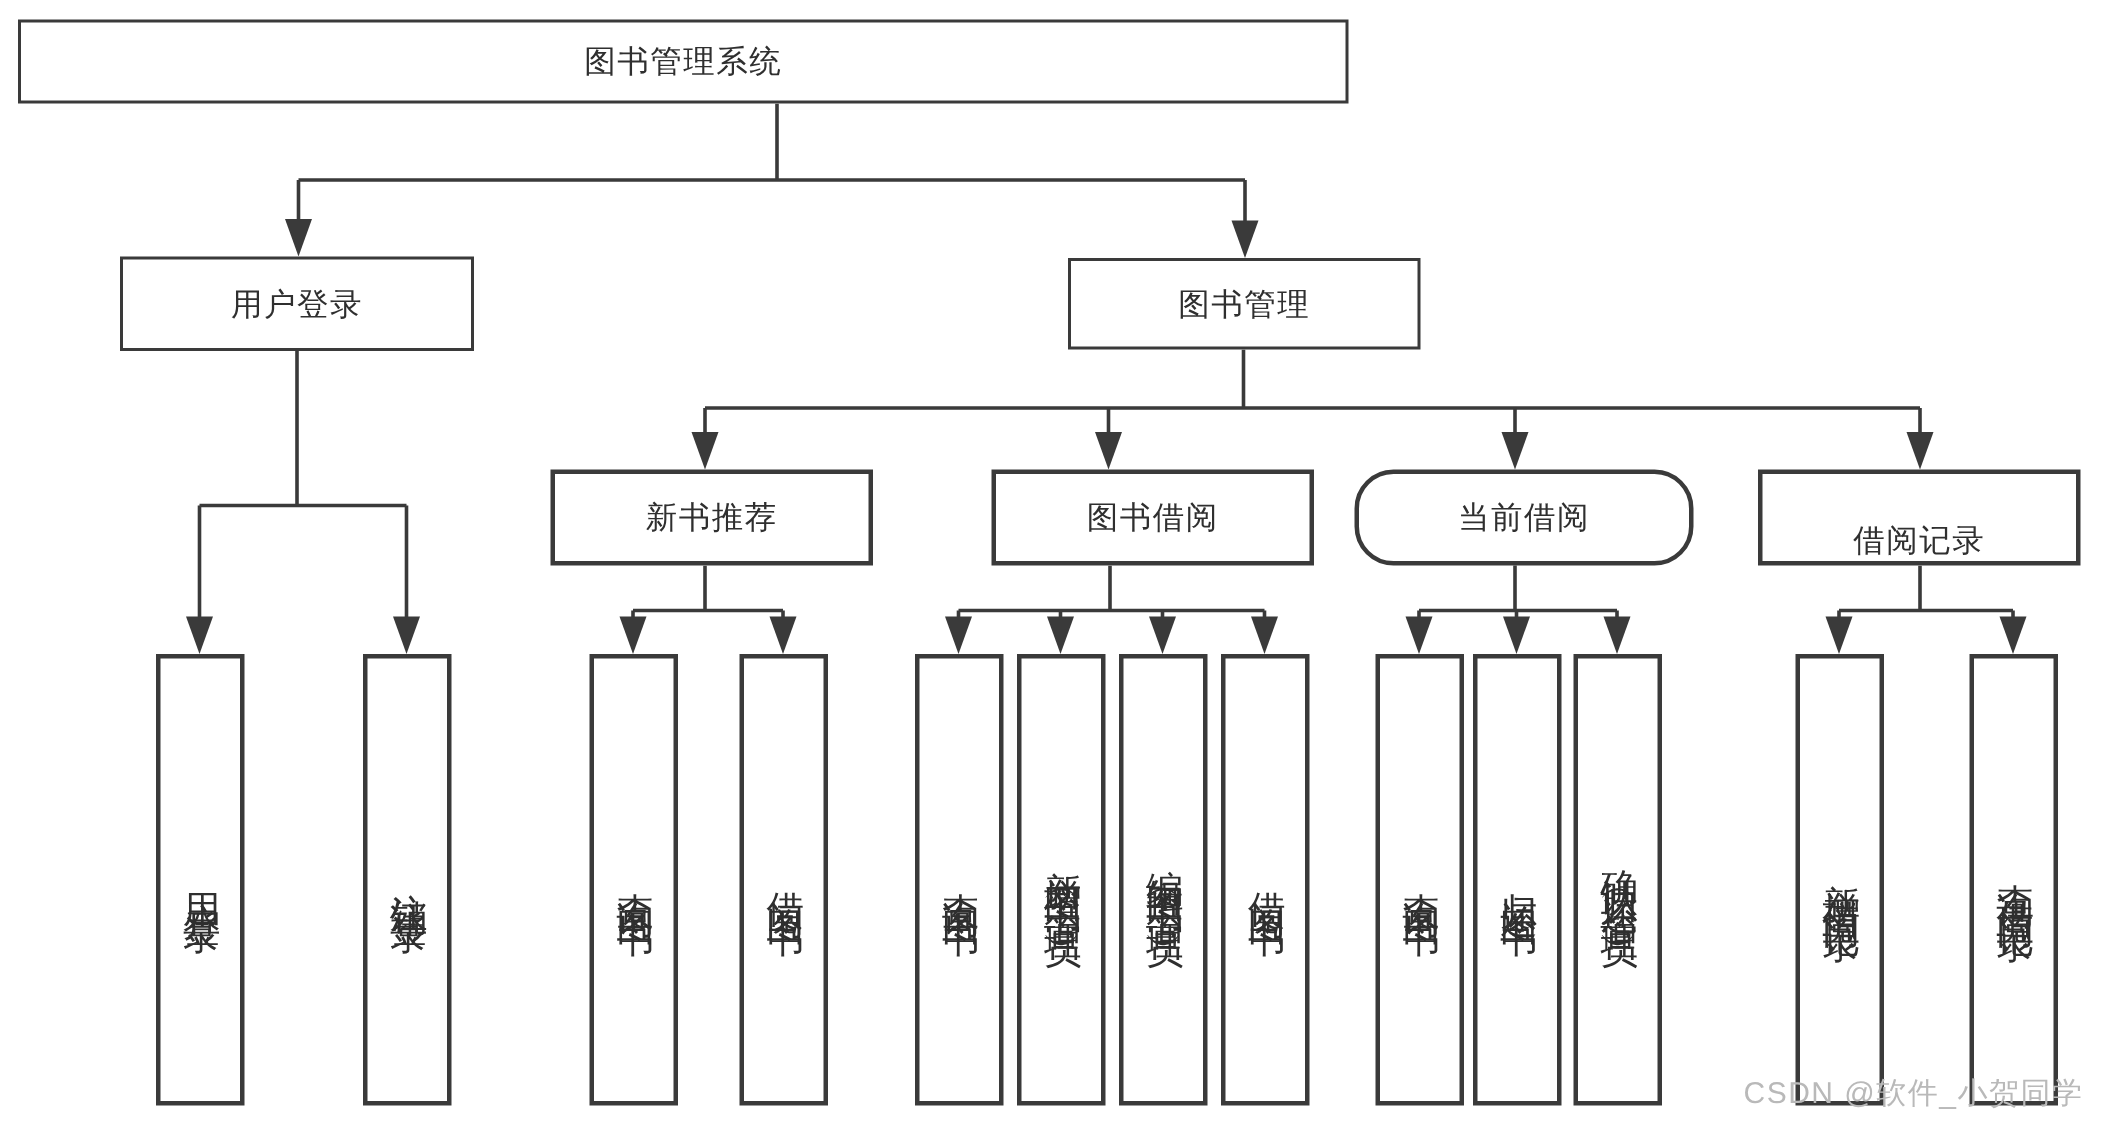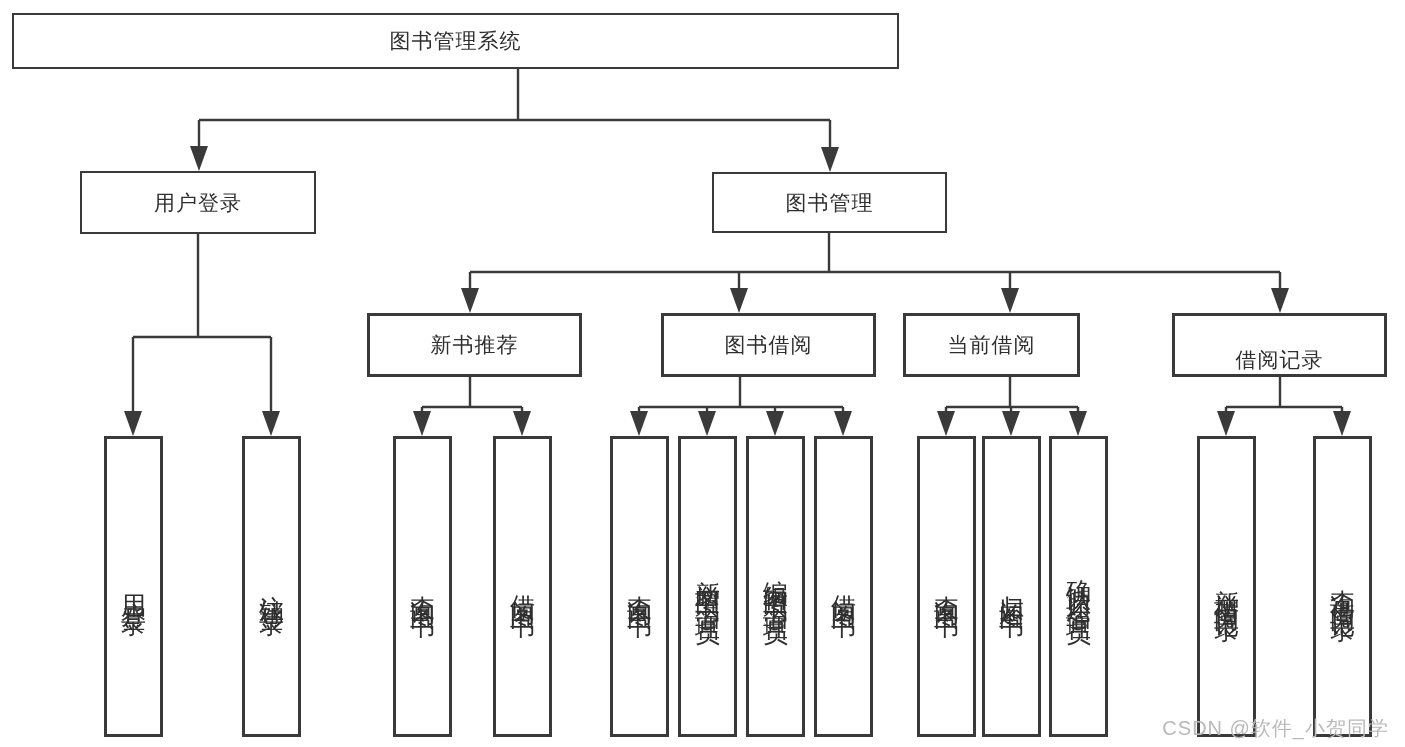--- a/index.html
+++ b/index.html
@@ -107,21 +107,21 @@
   <div class="hbox" style="left:712px;top:172px;width:235px;height:61px;">
     <span>图书管理</span>
   </div>
 
   <div class="hbox l3" style="left:367px;top:313px;width:215px;height:64px;">
     <span>新书推荐</span>
   </div>
   <div class="hbox l3" style="left:632px;top:313px;width:215px;height:64px;margin-left:29px;">
     <span>图书借阅</span>
   </div>
-  <div class="hbox l3" style="left:903px;top:313px;width:177px;height:64px;">
+  <div class="hbox l3" style="left:903px;top:313px;width:226px;height:64px;border-radius:26px;">
     <span>当前借阅</span>
   </div>
   <div class="hbox l3" style="left:1172px;top:313px;width:215px;height:64px;align-items:flex-end;">
     <span>借阅记录</span>
   </div>
 
   <div class="vbox" style="left:104px;">
     <span>用户登录</span>
   </div>
   <div class="vbox" style="left:242px;">

